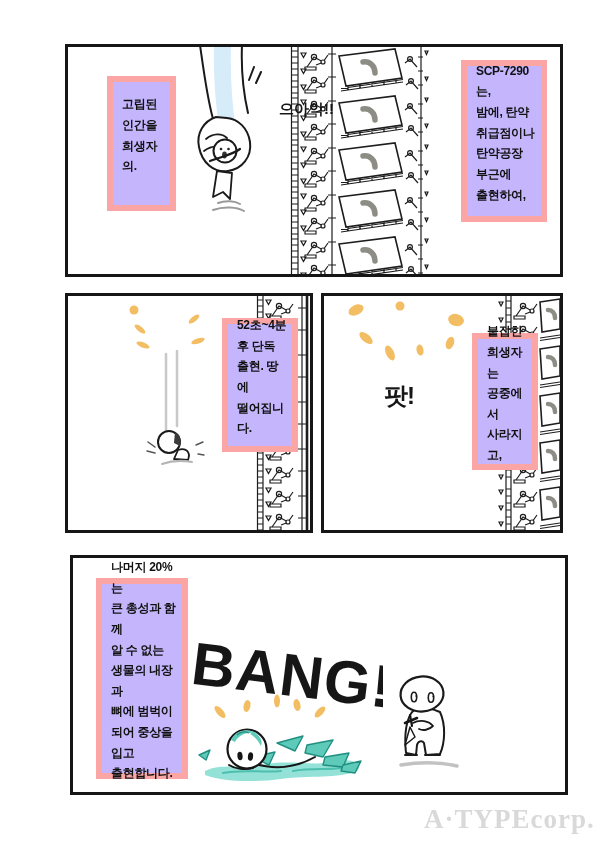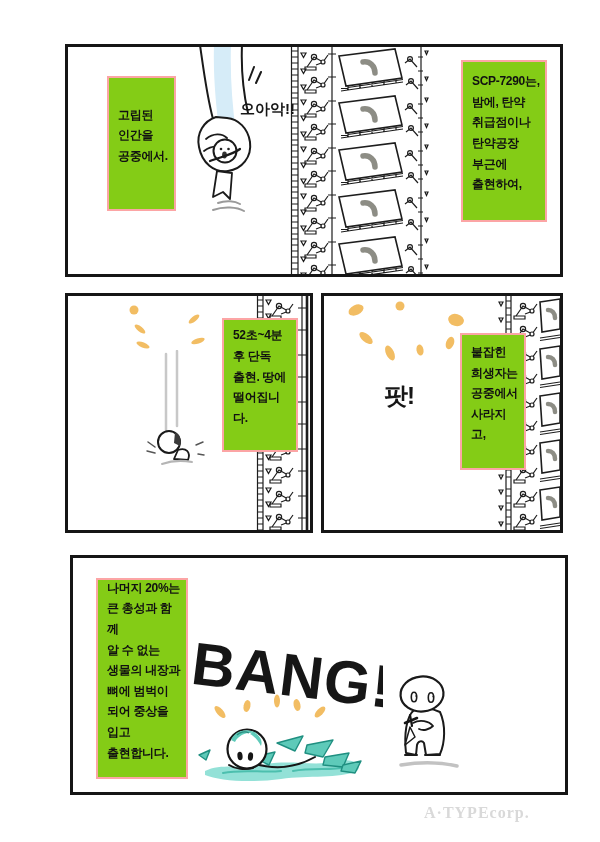--- a/index.html
+++ b/index.html
@@ -11,40 +11,40 @@
     position:absolute;background:#fff;border:3px solid #161616;box-sizing:border-box;
     overflow:hidden;
   }
   .panel-inner{position:absolute;left:0;top:0;right:0;bottom:0;}
   #panel-1{left:65px;top:44px;width:498px;height:233px;}
   #panel-2-left{left:65px;top:293px;width:248px;height:240px;}
   #panel-2-right{left:321px;top:293px;width:242px;height:240px;}
   #panel-3{left:70px;top:555px;width:498px;height:240px;}
 
   .cap{
-    position:absolute;background:#84cc16;border:2px solid #fca5a5;box-sizing:border-box;
+    position:absolute;background:#c4b5fd;border:6px solid #fca5a5;box-sizing:border-box;
     display:flex;align-items:center;padding:4px 4px 20px 9px;
     font-size:12px;font-weight:700;line-height:1.72;letter-spacing:-0.3px;
     color:#111;white-space:pre-line;
   }
   .sfx{position:absolute;color:#161616;font-weight:700;white-space:nowrap;}
-  .scream{font-size:15px;}
+  .scream{font-size:15px;margin-left:39px;}
   .pop{font-size:24px;letter-spacing:-1px;}
   .art{position:absolute;}
 
   
   .s{stroke:#1d1d1d;stroke-width:1.2;fill:none;}
   .sf{fill:#fff;stroke:#1d1d1d;stroke-width:1.2;}
   .sw{fill:#fff;stroke:#1d1d1d;stroke-width:1.6;}
   .s2{stroke:#1a1a1a;stroke-width:2;fill:none;stroke-linecap:round;}
   .sf2{fill:#fff;stroke:#1a1a1a;stroke-width:2;stroke-linejoin:round;}
 
   .watermark{
     position:absolute;left:424px;top:804px;width:170px;height:30px;
-    font-family:"Liberation Serif", serif;font-weight:700;font-size:16px;
+    font-family:"Liberation Serif", serif;font-weight:700;font-size:27px;
     color:#d9d9d9;letter-spacing:1px;
   }
 </style>
 </head>
 <body>
 
 <svg width="0" height="0" style="position:absolute" aria-hidden="true">
   <defs>
     <g id="arm1">
       <circle class="sf" cx="24" cy="10" r="2.6"></circle>
@@ -109,21 +109,21 @@
       <circle cx="48.5" cy="104" r="1.3" fill="#222"></circle>
       <ellipse cx="44.5" cy="110" rx="2.4" ry="3.4" fill="#333"></ellipse>
       <path class="s2" style="stroke-width:2.2" d="M30,116 C40,112 52,110 60,104"></path>
       <path class="sf2" style="stroke-width:1.8" d="M37,126 L33,152 L43,147 L50,154 L52,128 Z"></path>
       <path class="s2" d="M74,22 l-5,13 M81,27 l-5,11"></path>
       <path d="M38,158 C46,155 55,156 60,159 M33,165 C44,161 57,162 64,166" stroke="#9a9a9a" stroke-width="2" fill="none" stroke-linecap="round"></path>
     </svg>
     <div class="sfx scream" style="left:172px;top:53px;">으아악!!</div>
     <div class="cap" style="left:39px;top:29px;width:69px;height:135px;">고립된
 인간을
-공중에서.</div>
+희생자의.</div>
     <div class="cap" style="left:393px;top:13px;width:86px;height:162px;">SCP-7290는,
 밤에, 탄약
 취급점이나
 탄약공장
 부근에
 출현하여,</div>
   </div>
 </div>
 
 <div class="panel" id="panel-2-left">
@@ -169,21 +169,21 @@
     <svg class="art" style="left:14px;top:2px;" width="135" height="72" viewBox="0 0 135 72">
       <ellipse cx="18" cy="12" rx="8" ry="5" fill="#f2bd63" transform="rotate(-25 18 12)"></ellipse>
       <circle cx="62" cy="8" r="4.5" fill="#f2bd63"></circle>
       <ellipse cx="118" cy="22" rx="8" ry="6" fill="#f2bd63" transform="rotate(15 118 22)"></ellipse>
       <ellipse cx="28" cy="40" rx="8" ry="4" fill="#f2bd63" transform="rotate(40 28 40)"></ellipse>
       <ellipse cx="52" cy="55" rx="8" ry="4" fill="#f2bd63" transform="rotate(65 52 55)"></ellipse>
       <ellipse cx="82" cy="52" rx="5.5" ry="3.5" fill="#f2bd63" transform="rotate(80 82 52)"></ellipse>
       <ellipse cx="112" cy="45" rx="6.5" ry="4" fill="#f2bd63" transform="rotate(-70 112 45)"></ellipse>
     </svg>
     <div class="sfx pop" style="left:60px;top:84px;">팟!</div>
-    <div class="cap" style="left:136px;top:37px;width:66px;height:137px;">붙잡힌
+    <div class="cap" style="left:148px;top:37px;width:66px;height:137px;">붙잡힌
 희생자는
 공중에서
 사라지고,</div>
   </div>
 </div>
 
 <div class="panel" id="panel-3">
   <div class="panel-inner">
     <div class="cap" style="left:23px;top:20px;width:92px;height:201px;">나머지 20%는
 큰 총성과 함께

